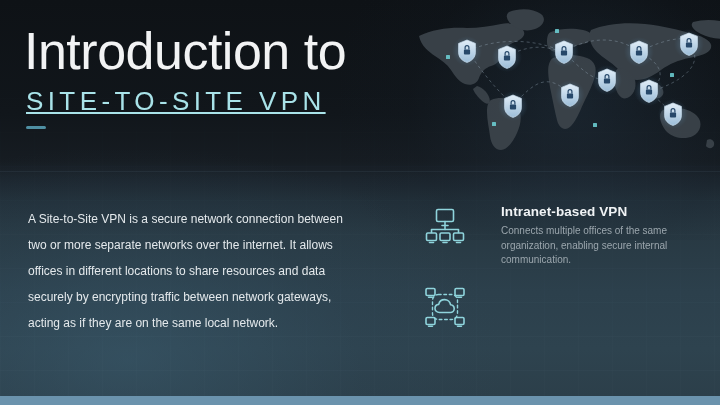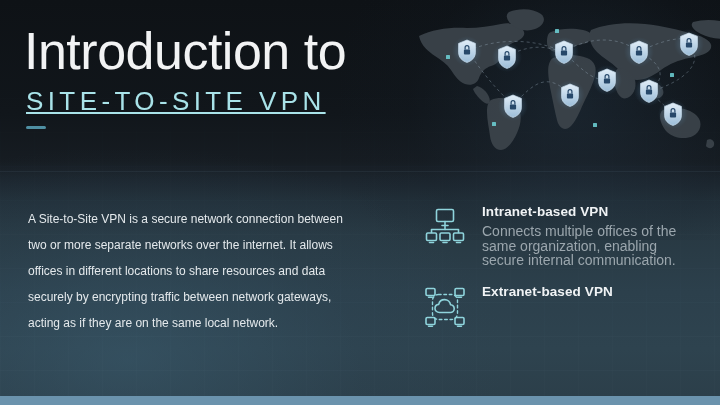--- a/index.html
+++ b/index.html
@@ -153,32 +153,32 @@
     margin-bottom: 16px;
   }
   .feature:last-child { margin-bottom: 0; }
   .feature-icon {
     flex: 0 0 auto;
     width: 42px;
     height: 42px;
     margin-top: 2px;
   }
   .feature-icon svg { display: block; width: 42px; height: 42px; }
-  .feature-text { flex: 1 1 auto; min-width: 0; }
+  .feature-text { flex: 1 1 auto; min-width: 0; margin-left: 19px; }
   .feature-title {
     margin: 0 0 4px 0;
     font-size: 13.5px;
     line-height: 16px;
     font-weight: 700;
     letter-spacing: .1px;
     color: #f0f3f5;
   }
   .feature-desc {
     margin: 0;
-    font-size: 14px;
+    font-size: 10px;
     line-height: 14.5px;
     font-weight: 400;
     color: #9ba6ad;
   }
 </style>
 </head>
 <body>
 
 <div class="slide">
 
@@ -334,21 +334,20 @@
           <path d="M4.6 11.2 L8.4 11.2"></path>
           <rect x="31" y="2.5" width="9" height="7" rx="1.2"></rect>
           <path d="M33.6 11.2 L37.4 11.2"></path>
           <rect x="2" y="31.5" width="9" height="7" rx="1.2"></rect>
           <path d="M4.6 40.2 L8.4 40.2"></path>
           <rect x="31" y="31.5" width="9" height="7" rx="1.2"></rect>
           <path d="M33.6 40.2 L37.4 40.2"></path>
         </svg>
       </div>
       <div class="feature-text">
-        <h3 class="feature-title">Extranet-based VPN</h3>
       </div>
     </div>
 
   </div>
 
   <div class="bottom-bar"></div>
 
 </div>
 
 </body></html>

